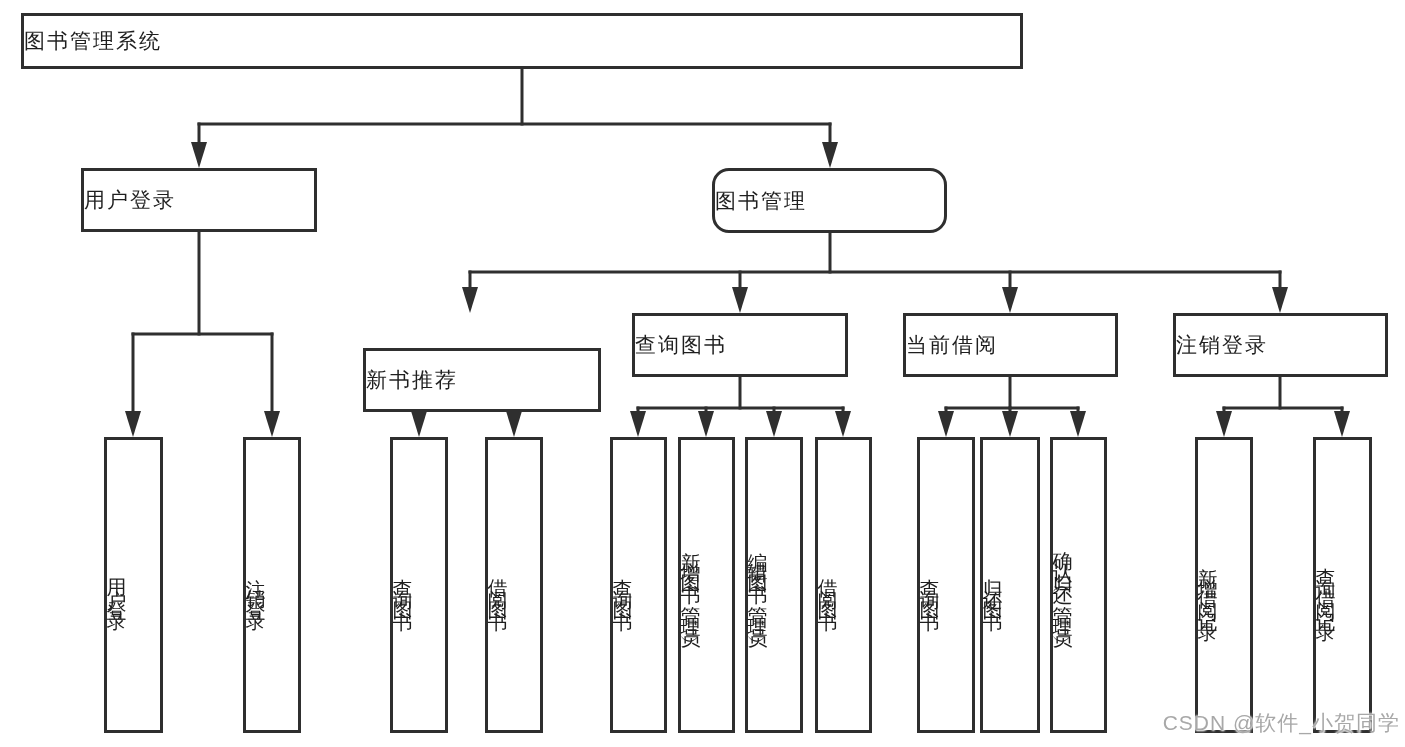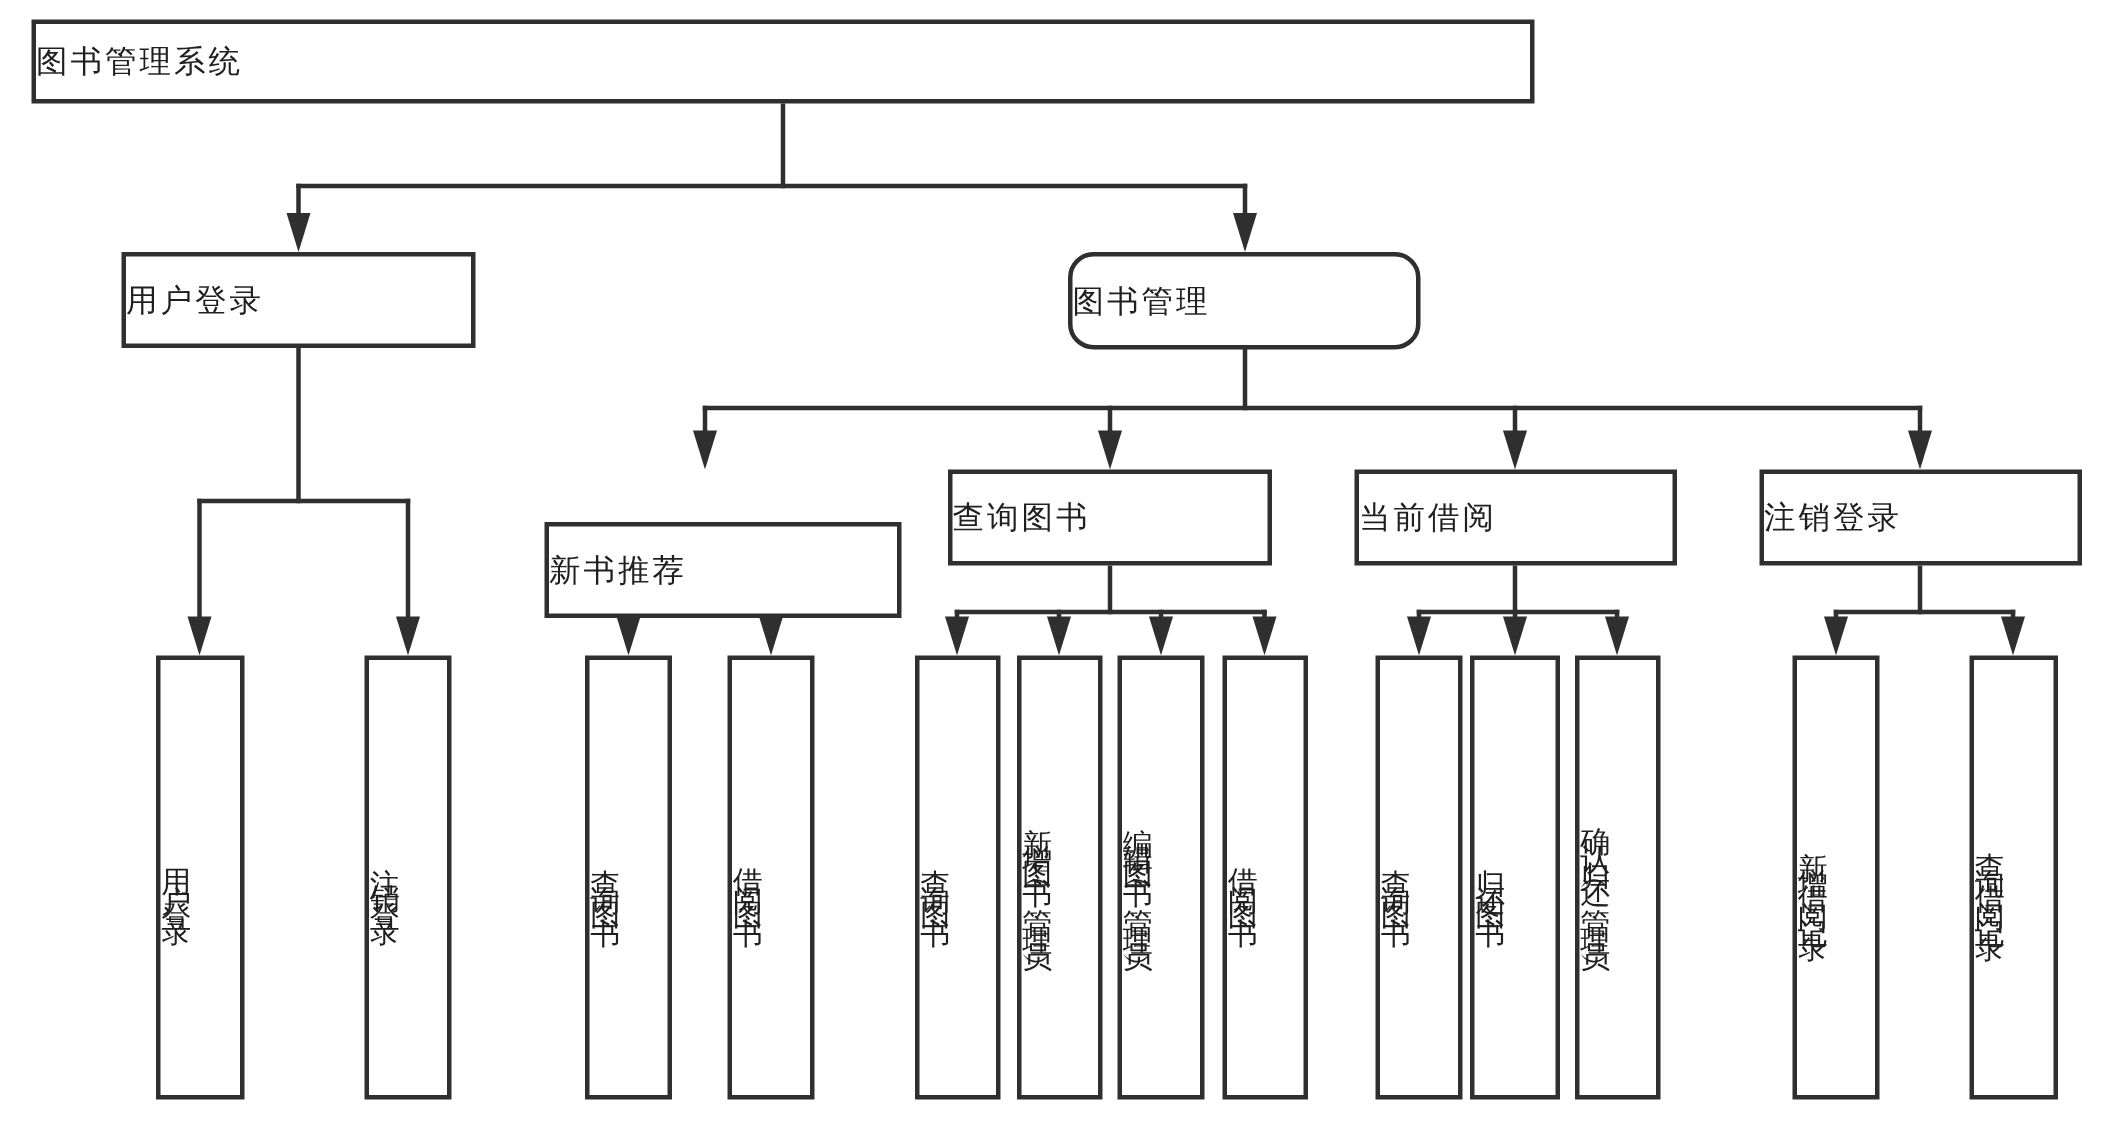--- a/index.html
+++ b/index.html
@@ -139,13 +139,14 @@
       <div class="node v" style="left: 1050px; top: 437px; width: 57px; height: 296px;">
         <span>确认归还（管理员）</span>
       </div>
       <div class="node v" style="left: 1195px; top: 437px; width: 58px; height: 296px;">
         <span>新增借阅记录</span>
       </div>
       <div class="node v" style="left: 1313px; top: 437px; width: 59px; height: 296px;">
         <span>查询借阅记录</span>
       </div>
     </div>
+  <div class="watermark" style="color: rgb(168, 168, 168);">CSDN @软件_小贺同学</div>
 </div>
 
 </body></html>

